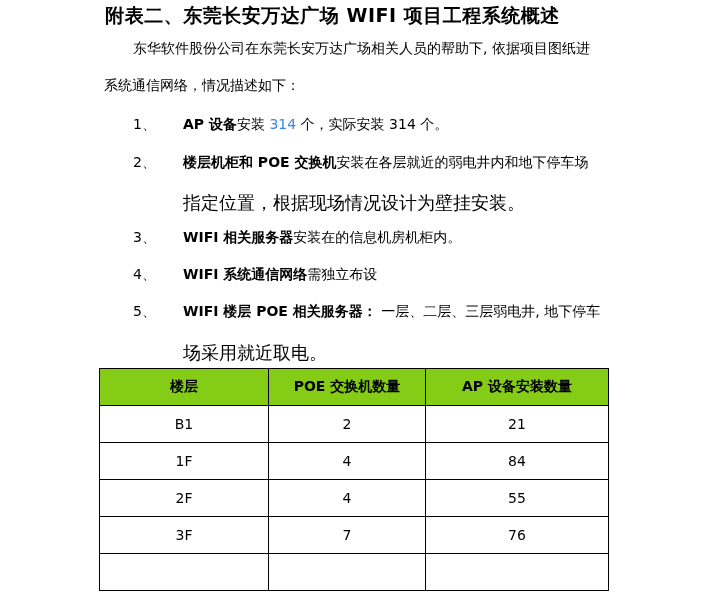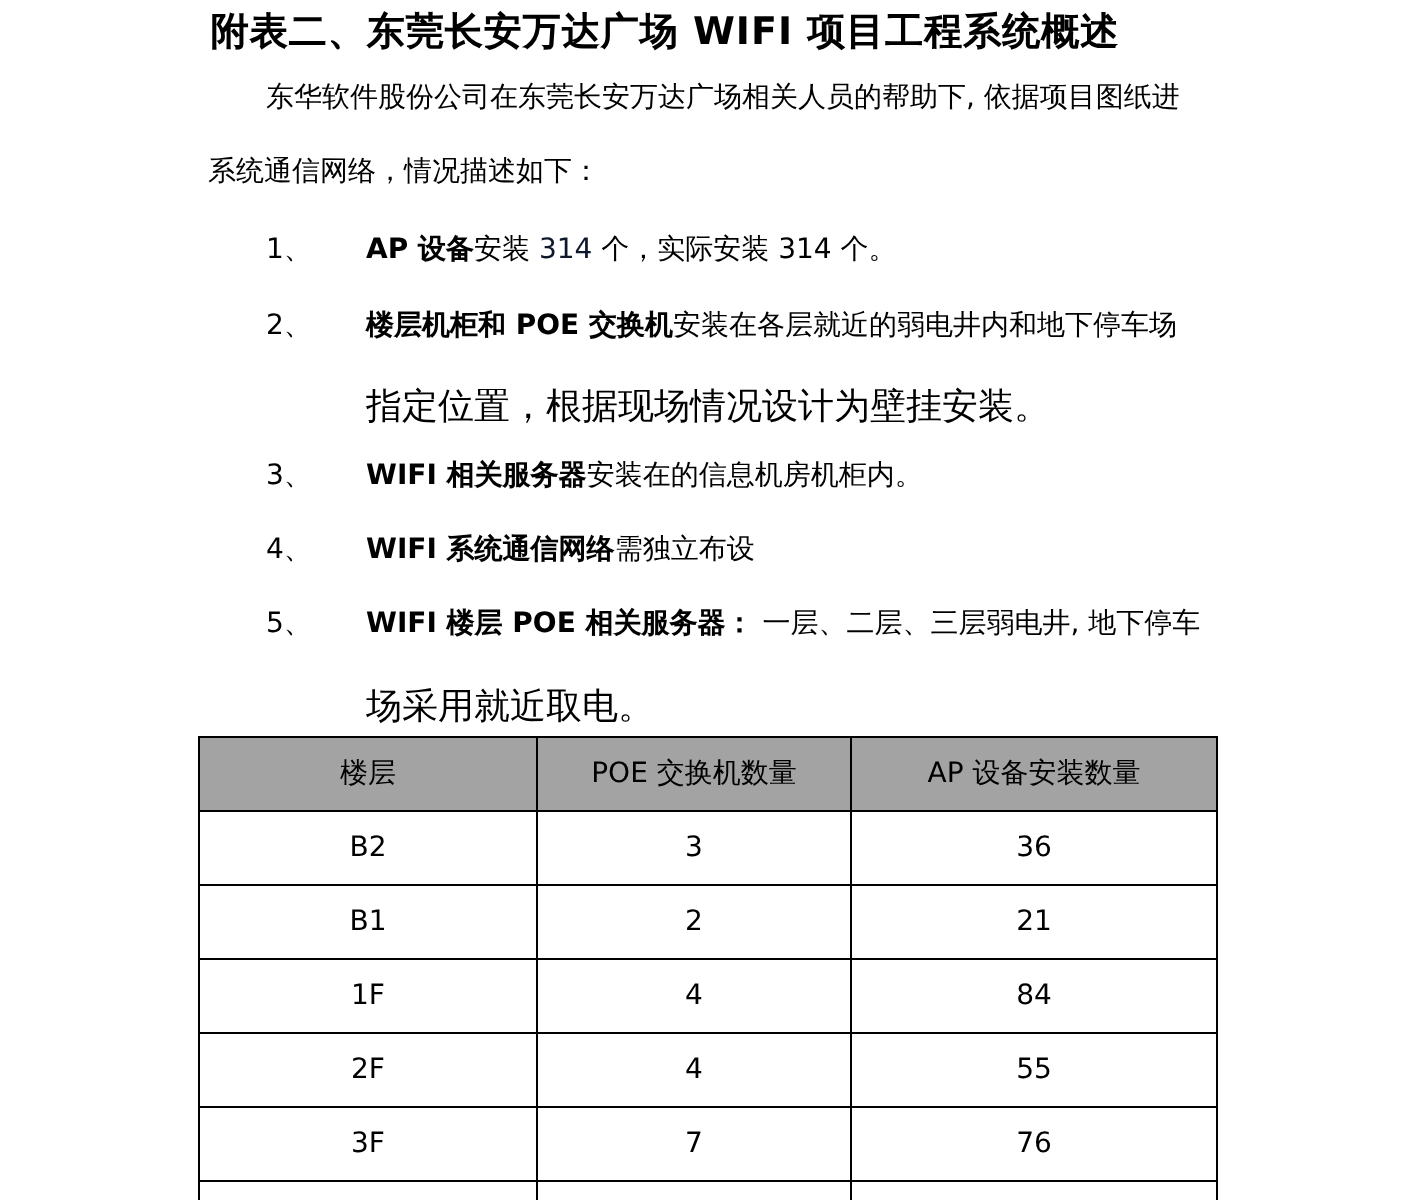--- a/index.html
+++ b/index.html
@@ -8,25 +8,25 @@
   .title { position: absolute; top: 3px; left: 0; width: 665px; text-align: center;
            font-size: 19px; font-weight: bold; letter-spacing: 0.5px; }
   .para { position: absolute; font-size: 14px; white-space: nowrap; }
   .p1 { left: 133px; top: 40px; }
   .p2 { left: 104px; top: 77px; }
   .item { position: absolute; left: 133px; font-size: 14px; white-space: nowrap; }
   .item .num { position: absolute; left: 0; }
   .item .body { position: absolute; left: 50px; }
   .cont { position: absolute; left: 183px; font-size: 18px; white-space: nowrap; }
   b { font-weight: bold; }
-  .red { color: #0f172a; }
+  .red { color: #3b82f6; }
   table { position: absolute; left: 99px; top: 368px; border-collapse: collapse;
           font-size: 14px; }
   td, th { border: 1.5px solid #000; text-align: center; height: 36px; padding: 0; }
-  th { background: #a3a3a3; font-weight: normal; }
+  th { background: #84cc16; font-weight: bold; }
   .c1 { width: 168px; } .c2 { width: 156px; } .c3 { width: 182px; }
 </style>
 </head>
 <body>
 
 <div class="title">附表二、东莞长安万达广场 WIFI 项目工程系统概述</div>
 
 <div class="para p1">东华软件股份公司在东莞长安万达广场相关人员的帮助下, 依据项目图纸进</div>
 <div class="para p2">系统通信网络，情况描述如下：</div>
 
@@ -70,25 +70,20 @@
 <table>
   <thead>
     <tr>
       <th class="c1">楼层</th>
       <th class="c2">POE 交换机数量</th>
       <th class="c3">AP 设备安装数量</th>
     </tr>
   </thead>
   <tbody>
     <tr>
-      <td>B2</td>
-      <td>3</td>
-      <td>36</td>
-    </tr>
-    <tr>
       <td>B1</td>
       <td>2</td>
       <td>21</td>
     </tr>
     <tr>
       <td>1F</td>
       <td>4</td>
       <td>84</td>
     </tr>
     <tr>

